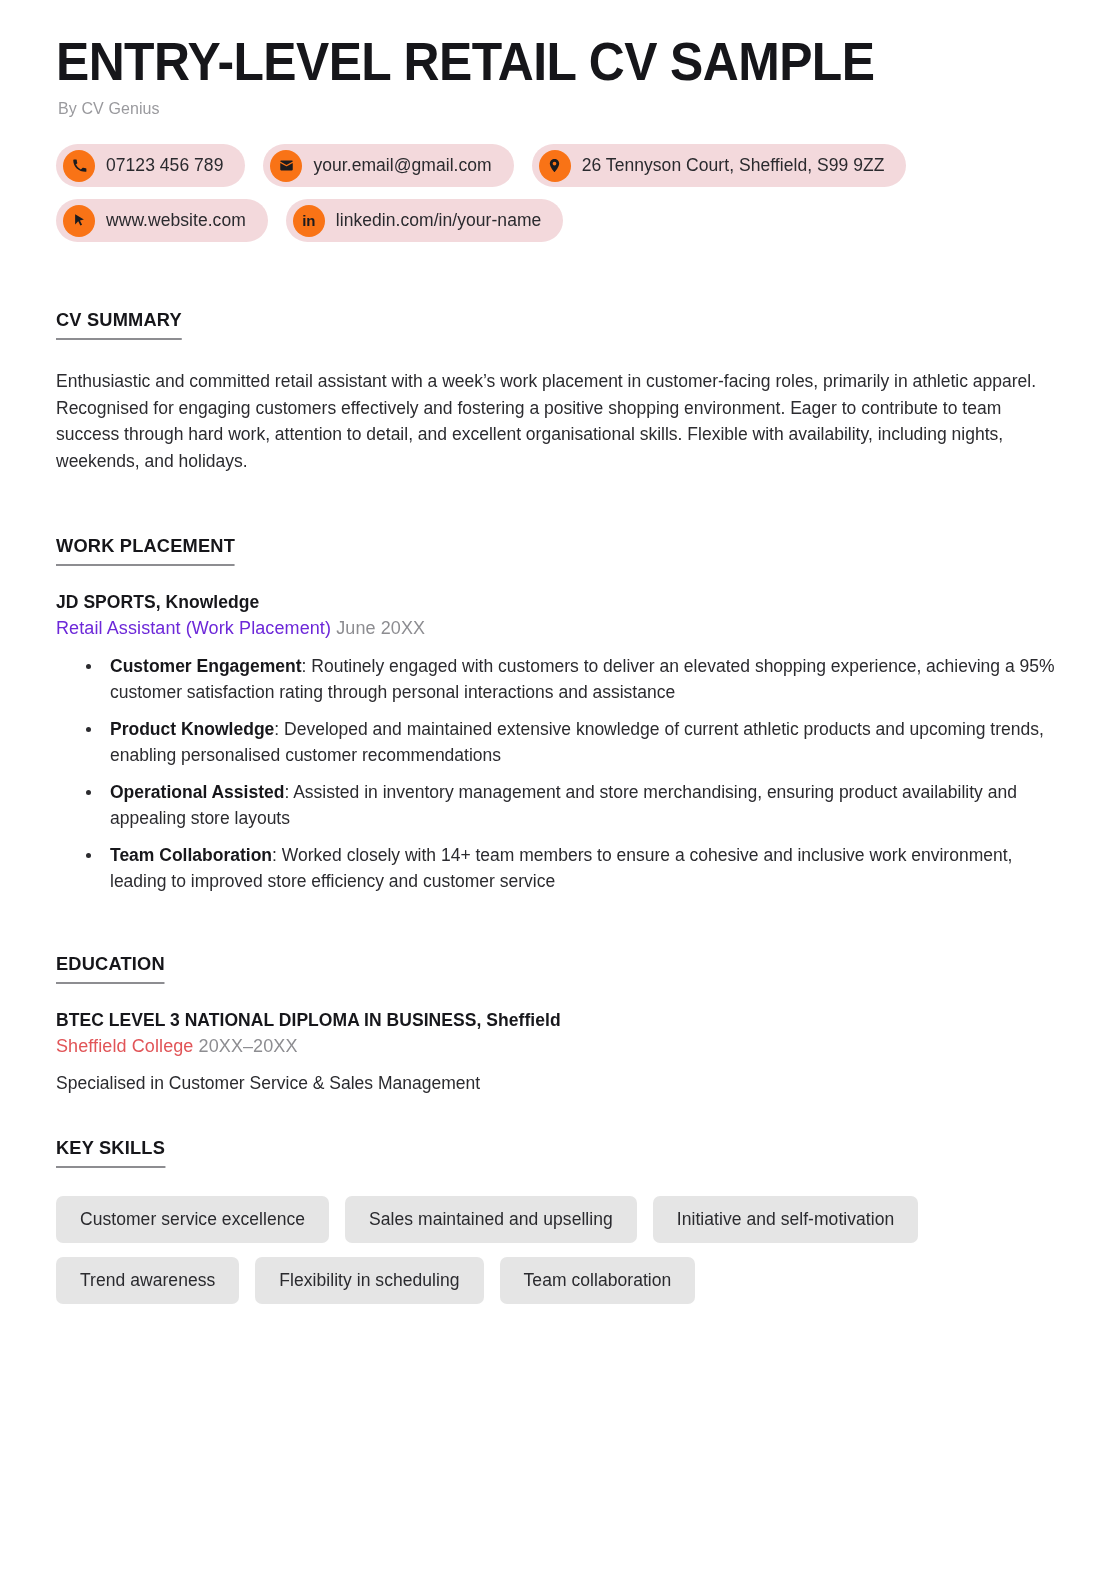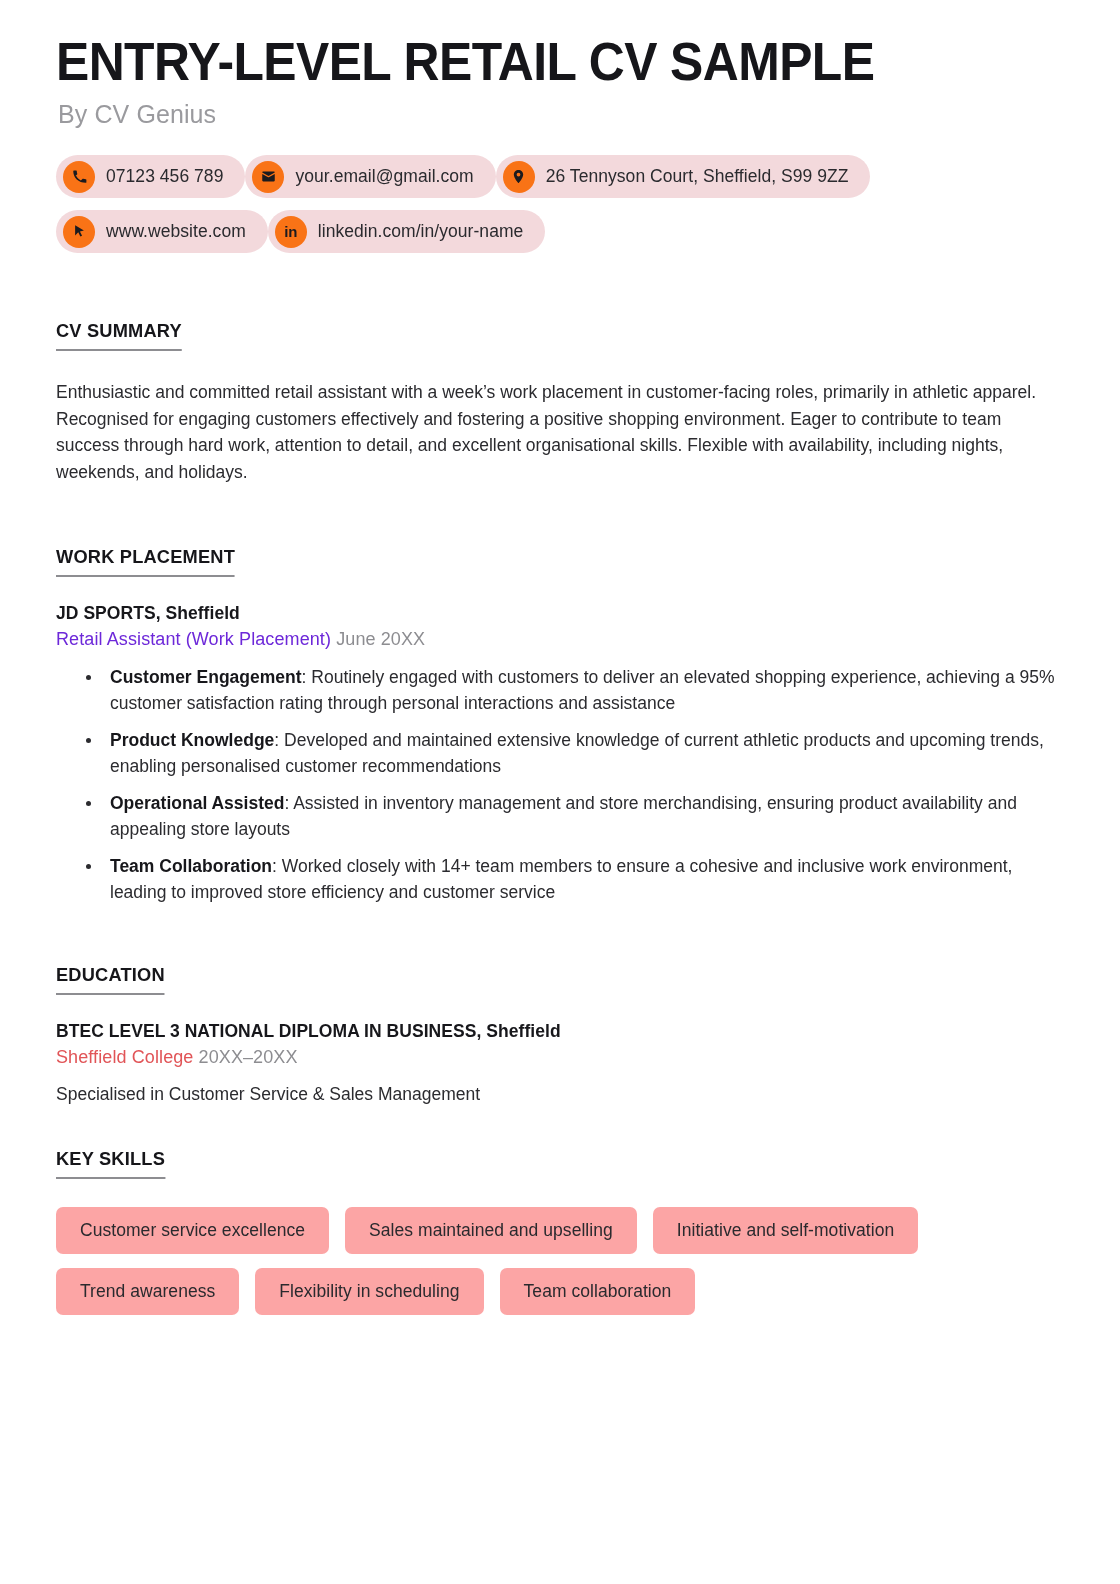--- a/index.html
+++ b/index.html
@@ -33,32 +33,33 @@
     line-height: 1.06;
     font-weight: 700;
     letter-spacing: -0.6px;
     color: #16161a;
     text-transform: uppercase;
     transform: scaleX(0.94);
     transform-origin: left center;
   }
   .cv-byline {
     margin: 10px 0 0 2px;
-    font-size: 25px;
+    font-size: 16px;
     color: #9a9a9e;
     letter-spacing: 0.1px;
   }
 
   
   .contact-rows {
     margin-top: 26px;
   }
   .contact-row {
     display: flex;
     flex-wrap: nowrap;
+    gap: 18px;
     margin-bottom: 12px;
   }
   .chip {
     display: inline-flex;
     align-items: center;
     gap: 11px;
     background: #f3d9dc;
     border-radius: 22px;
     padding: 6px 22px 6px 7px;
     height: 31px;
@@ -179,21 +180,21 @@
 
   
   .skills-wrap {
     margin-top: 28px;
     display: flex;
     flex-wrap: wrap;
     gap: 14px 16px;
     max-width: 930px;
   }
   .skill-pill {
-    background: #fca5a5;
+    background: #e5e5e5;
     border-radius: 7px;
     padding: 13px 24px;
     font-size: 17.5px;
     color: #2a2a2e;
     white-space: nowrap;
     letter-spacing: 0.05px;
   }
 
   .gap-summary { height: 56px; }
   .gap-work { height: 44px; }
@@ -272,21 +273,21 @@
   </div>
 
   <div class="gap-work"></div>
 
   <div class="section">
     <div class="sec-head-wrap">
       <span class="sec-head">WORK PLACEMENT</span>
     </div>
 
     <div class="job-block">
-      <div class="job-employer">JD SPORTS, Sheffield</div>
+      <div class="job-employer">JD SPORTS, Knowledge</div>
       <div class="job-line2">
         <span class="job-title">Retail Assistant (Work Placement)</span><span> </span><span class="job-dates">June 20XX</span>
       </div>
 
       <ul class="bullets">
         <li><span class="lead">Customer Engagement</span><span>: Routinely engaged with customers to deliver an elevated shopping experience, achieving a 95% customer satisfaction rating through personal interactions and assistance</span></li>
         <li><span class="lead">Product Knowledge</span><span>: Developed and maintained extensive knowledge of current athletic products and upcoming trends, enabling personalised customer recommendations</span></li>
         <li><span class="lead">Operational Assisted</span><span>: Assisted in inventory management and store merchandising, ensuring product availability and appealing store layouts</span></li>
         <li><span class="lead">Team Collaboration</span><span>: Worked closely with 14+ team members to ensure a cohesive and inclusive work environment, leading to improved store efficiency and customer service</span></li>
       </ul>

